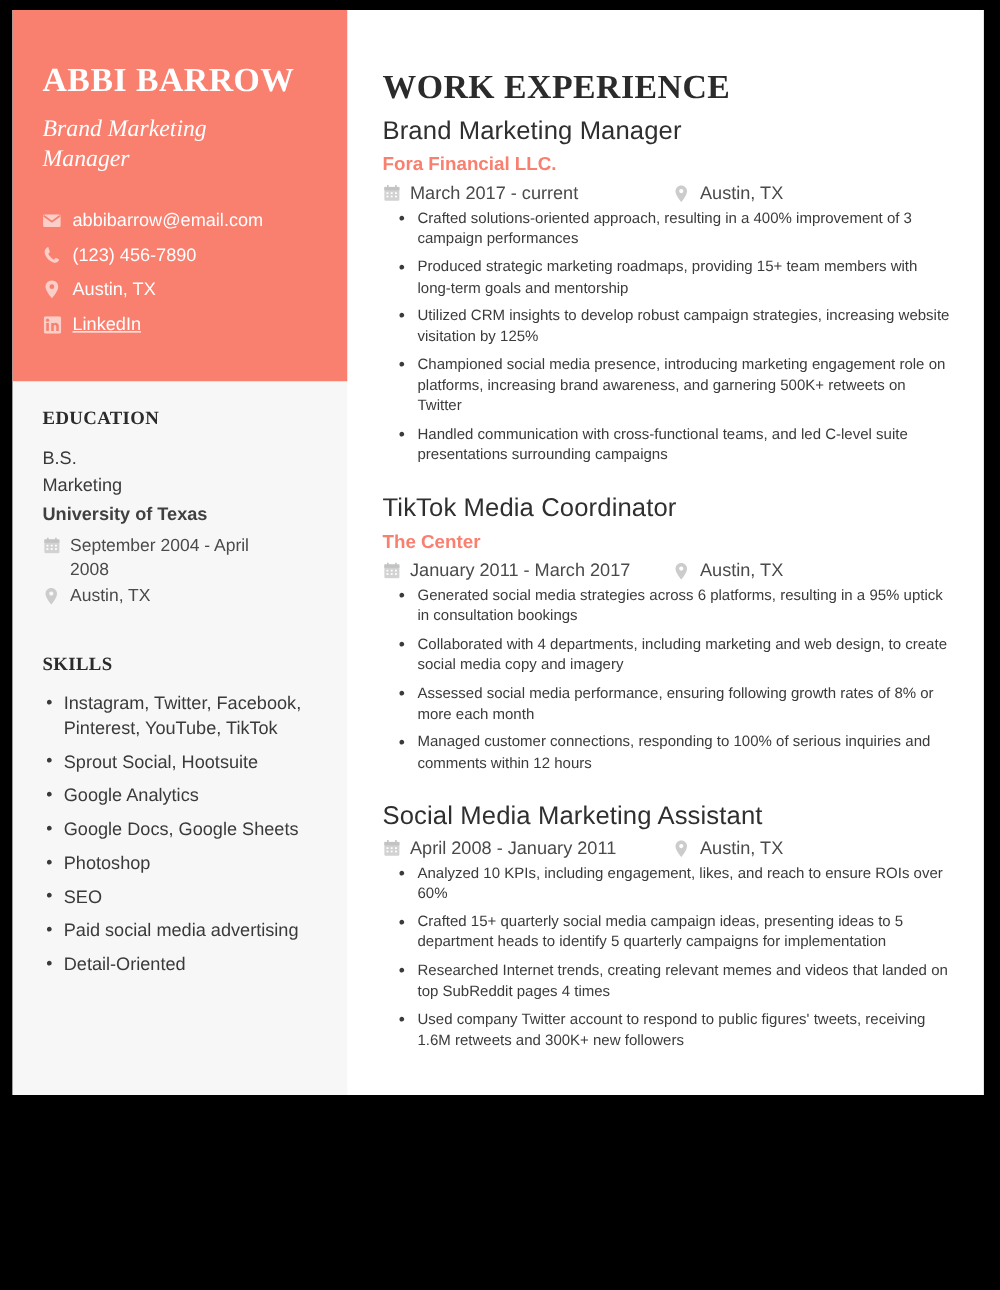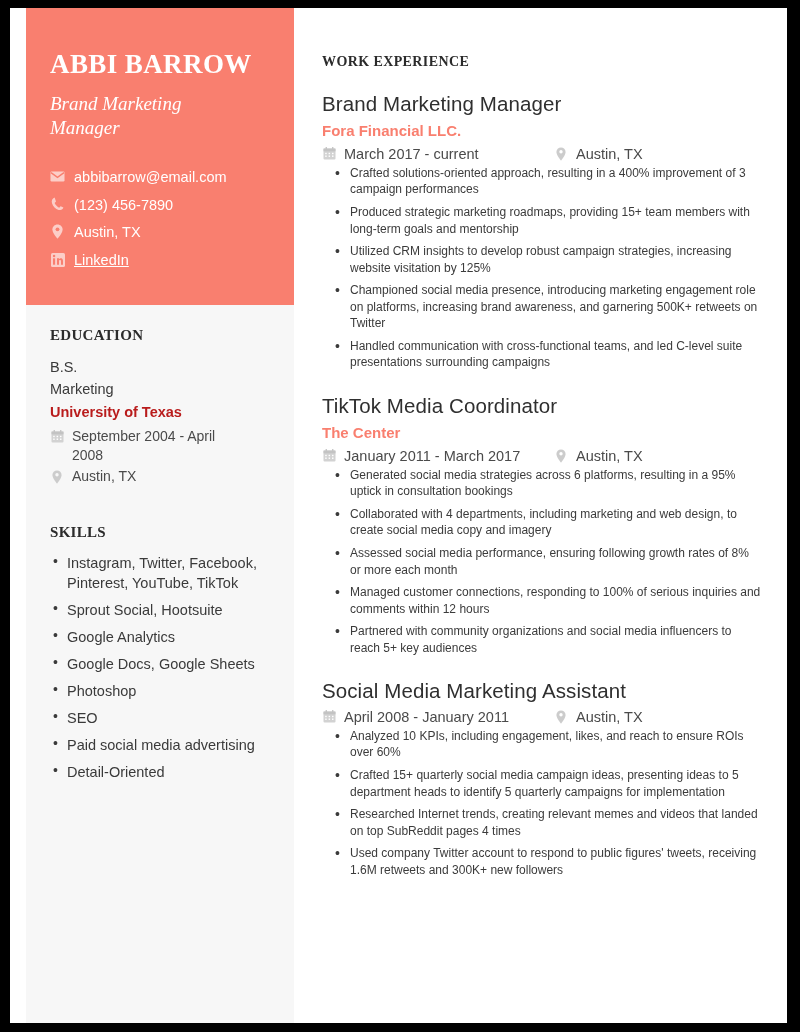--- a/index.html
+++ b/index.html
@@ -9,25 +9,24 @@
     height: 1032px;
     background: #000000;
     font-family: "Liberation Sans", sans-serif;
   }
 
   #page {
     position: absolute;
     left: 10px;
     top: 8px;
     width: 777px;
-    height: 1015px;
+    height: 868px;
     background: #ffffff;
     overflow: hidden;
     display: flex;
-    padding-left: 16px;
   }
 
   
   #sidebar {
     width: 268px;
     flex: 0 0 268px;
     background: #f7f7f7;
     display: flex;
     flex-direction: column;
   }
@@ -97,21 +96,21 @@
     margin-bottom: 12px;
   }
 
   .edu-line {
     font-size: 14.5px;
     color: #3a3a3a;
     line-height: 1.55;
   }
   .edu-school {
     font-size: 14.5px;
-    color: #b91c1c;
+    color: #404040;
     font-weight: bold;
     line-height: 1.6;
     margin-bottom: 1px;
   }
 
   .meta-row {
     display: flex;
     align-items: flex-start;
     gap: 8px;
     font-size: 14px;
@@ -157,24 +156,24 @@
   
   #main {
     flex: 1 1 auto;
     padding: 46px 26px 20px 28px;
     background: #ffffff;
   }
 
   #main-heading {
     font-family: "Liberation Serif", serif;
     font-weight: bold;
-    font-size: 14px;
+    font-size: 27px;
     letter-spacing: 0.4px;
     color: #2b2b2b;
-    margin-bottom: 21px;
+    margin-bottom: 7px;
   }
 
   .job { margin-bottom: 22px; }
 
   .job-title {
     font-size: 20.5px;
     color: #2f2f2f;
     line-height: 1.3;
     letter-spacing: 0.1px;
   }
@@ -413,21 +412,20 @@
                 </svg>
               </span>
               <span>Austin, TX</span>
             </span>
           </div>
           <ul class="bullets">
             <li>Generated social media strategies across 6 platforms, resulting in a 95% uptick in consultation bookings</li>
             <li>Collaborated with 4 departments, including marketing and web design, to create social media copy and imagery</li>
             <li>Assessed social media performance, ensuring following growth rates of 8% or more each month</li>
             <li>Managed customer connections, responding to 100% of serious inquiries and comments within 12 hours</li>
-            <li>Partnered with community organizations and social media influencers to reach 5+ key audiences</li>
           </ul>
         </section>
         <section class="job">
           <div class="job-title">Social Media Marketing Assistant</div>
           <div class="job-meta">
             <span class="meta-item date">
               <span class="ico">
                 <svg width="13" height="13" viewBox="0 0 13 13">
                   <rect x="0.5" y="1.5" width="12" height="11" rx="1" fill="#d2d2d2"></rect>
                   <rect x="0.5" y="1.5" width="12" height="2.8" fill="#c3c3c3"></rect>

